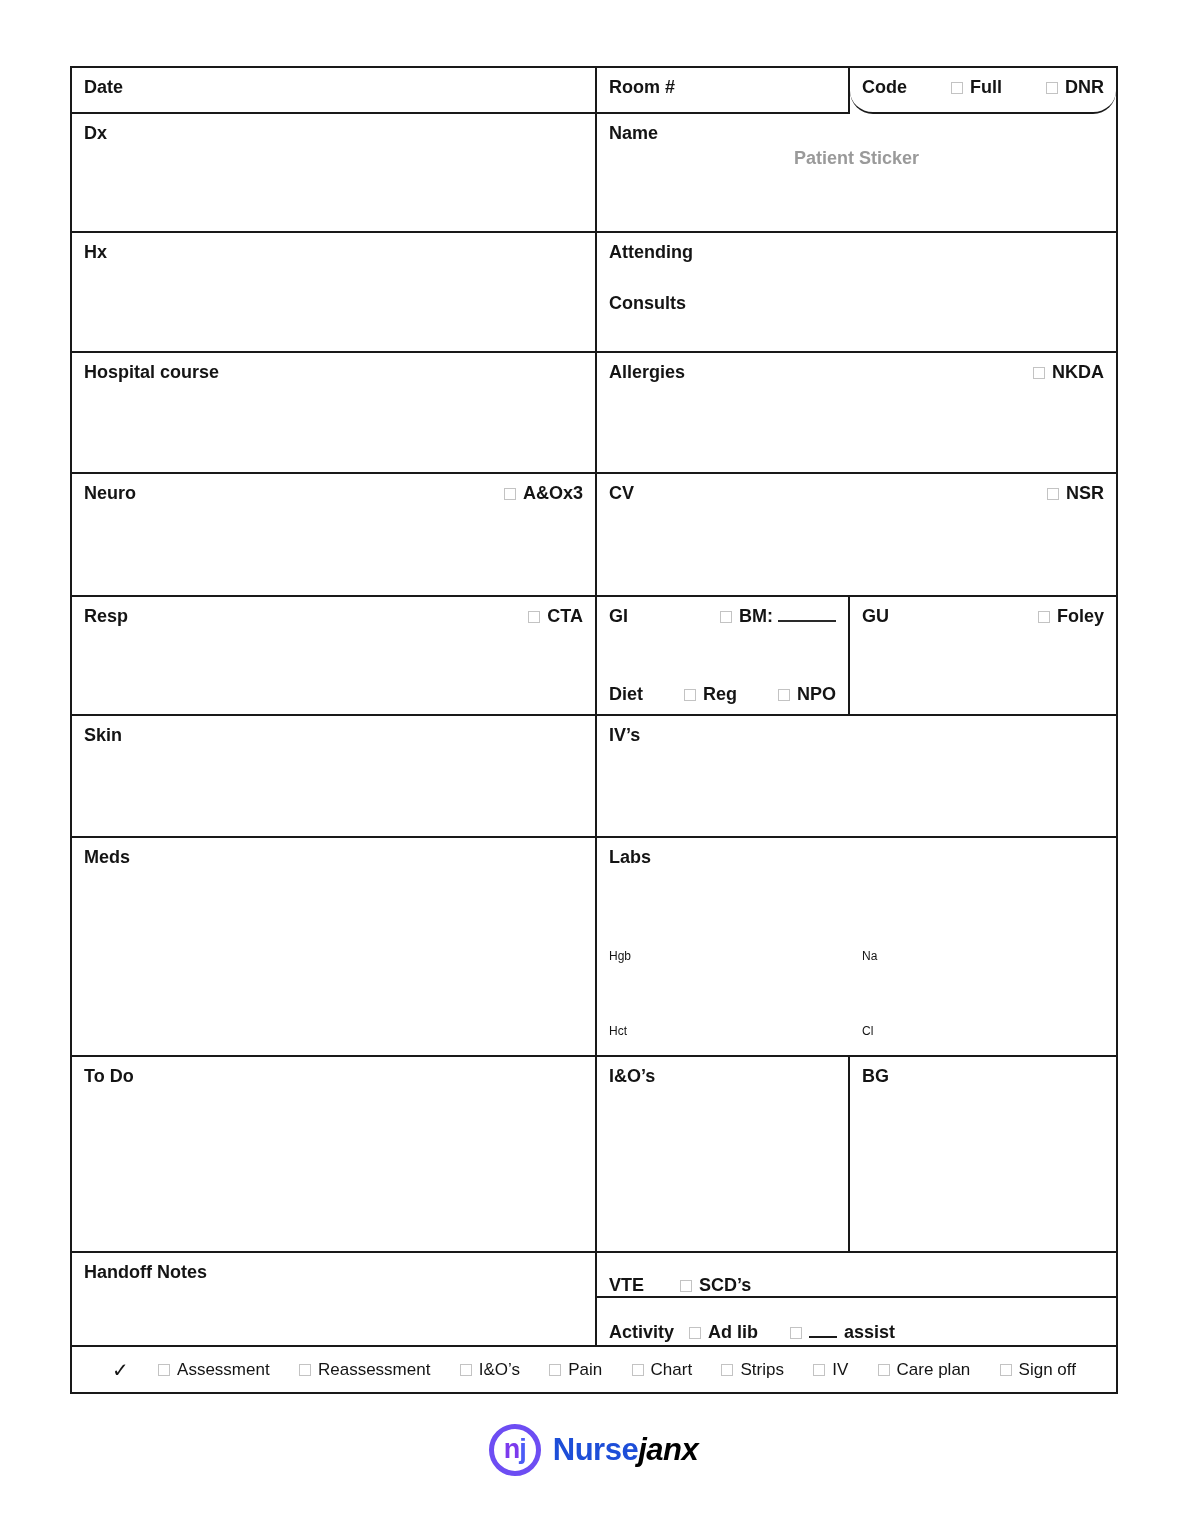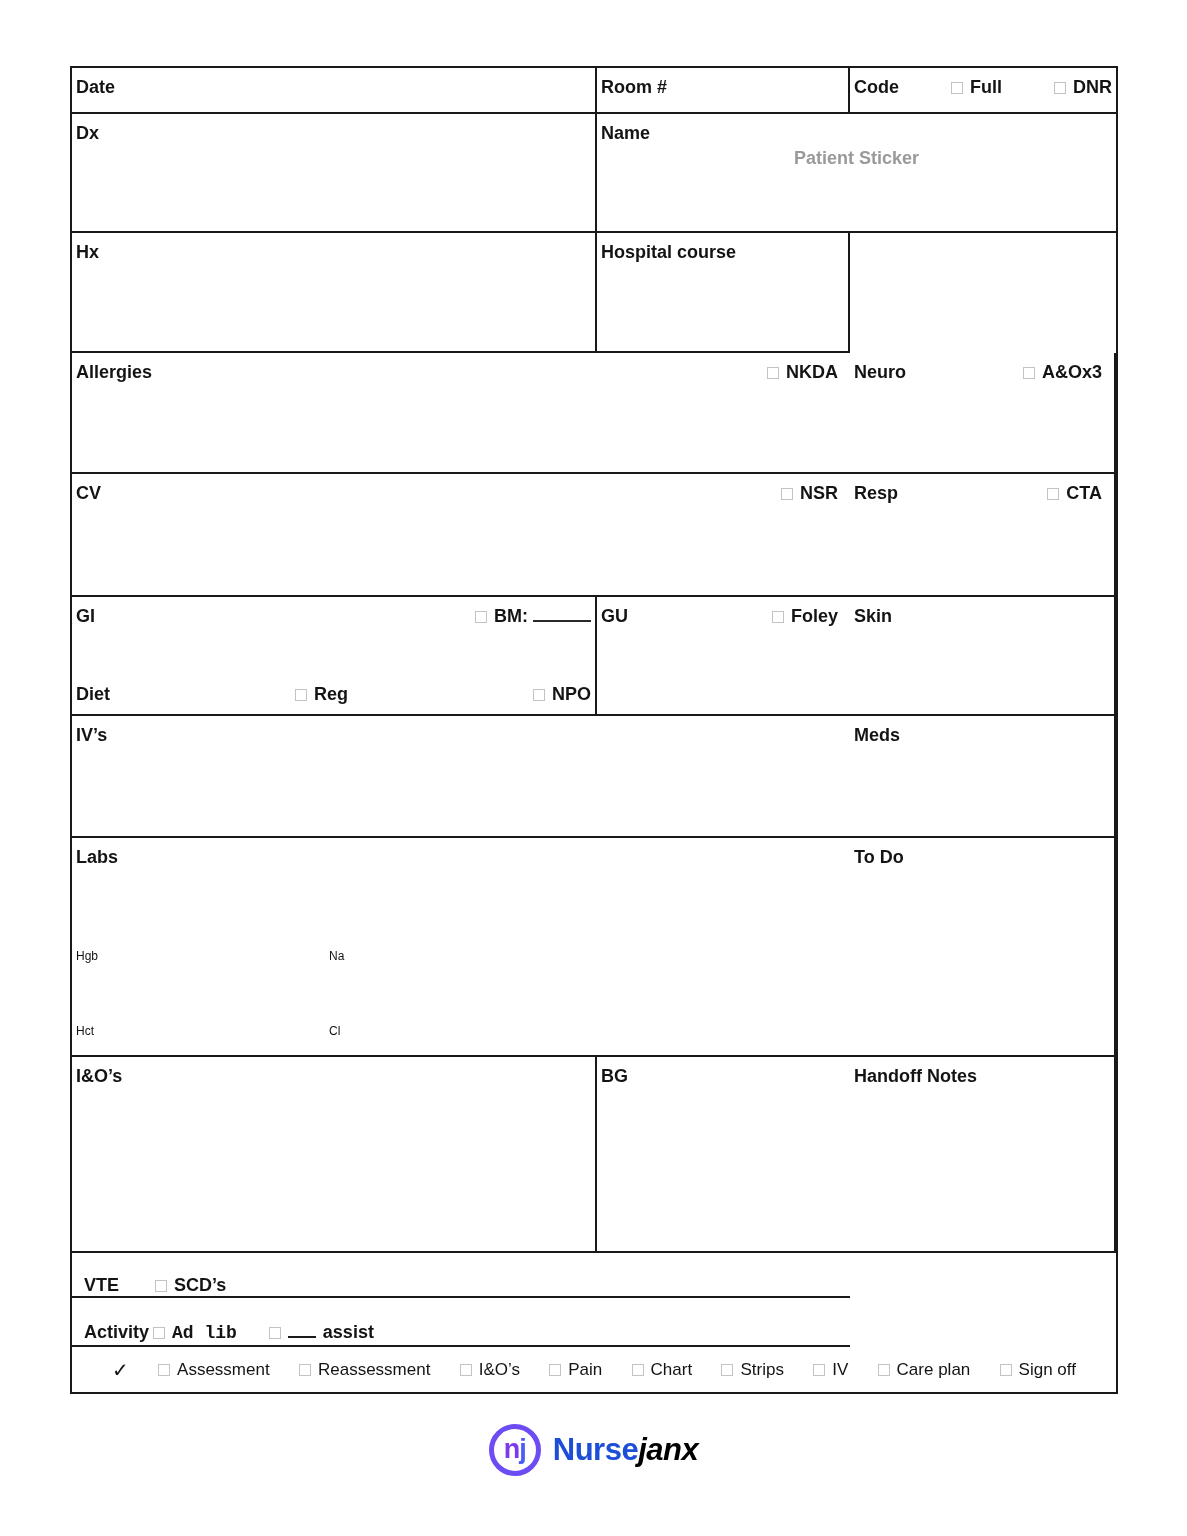--- a/index.html
+++ b/index.html
@@ -19,21 +19,21 @@
     border: 2px solid #191919;
     display: grid;
     grid-template-columns: 525px 253px 266px;
     grid-template-rows: 46px 119px 120px 121px 123px 119px 122px 219px 196px 94px 45px;
     background: #ffffff;
   }
   .cell {
     position: relative;
     border-right: 2px solid #191919;
     border-bottom: 2px solid #191919;
-    padding: 9px 4px;
+    padding: 9px 12px;
     font-size: 18px;
     font-weight: 700;
     overflow: hidden;
   }
   .span2 { grid-column: span 2; }
   .span3 { grid-column: span 3; }
   .no-r { border-right: none; }
   .no-b { border-bottom: none; }
   .no-pad { padding: 0; }
 
@@ -45,21 +45,21 @@
     display: inline-block;
     width: 12px; height: 12px;
     border: 1.5px solid #c3c3c3;
     background: #ffffff;
     margin-right: 7px;
     vertical-align: -1px;
   }
   .opt { white-space: nowrap; }
 
   
-  .flex-row { display: flex; justify-content: space-between; align-items: baseline; }
+  .flex-row { display: flex; justify-content: space-between; align-items: baseline; border-radius: 23px; }
 
   
   .sticker {
     position: absolute; left: 0; right: 0; top: 34px;
     text-align: center;
     color: #9a9a9a;
     font-weight: 700;
     font-size: 18px;
   }
 
@@ -92,21 +92,21 @@
 
   
   .subrow {
     display: flex; align-items: flex-end;
     padding: 0 12px;
     height: 45px;
   }
   .subrow.first { border-bottom: 2px solid #191919; }
   .subrow.second { height: 45px; }
   .gap-36 { margin-left: 36px; }
-  .gap-16 { margin-left: 4px; font-family: Liberation Mono, monospace; }
+  .gap-16 { margin-left: 15px; }
   .gap-32 { margin-left: 32px; }
 
   
   .checklist {
     display: flex; align-items: center; justify-content: space-between;
     padding: 0 40px;
     font-weight: 400;
     font-size: 17px;
   }
   .checkmark { font-size: 20px; font-weight: 400; }
@@ -153,20 +153,24 @@
     <div class="cell">
       <span class="lbl">Dx</span>
     </div>
     <div class="cell span2 no-r">
       <span class="lbl">Name</span>
       <div class="sticker">Patient Sticker</div>
     </div>
 
     <div class="cell">
       <span class="lbl">Hx</span>
+    </div>
+    <div class="cell span2 no-r stack-2">
+      <div class="lbl">Attending</div>
+      <div class="lbl second">Consults</div>
     </div>
 
     <div class="cell">
       <span class="lbl">Hospital course</span>
     </div>
     <div class="cell span2 no-r">
       <span class="lbl">Allergies</span>
       <span class="tr-tag opt"><span class="cb"></span><span>NKDA</span></span>
     </div>
 

